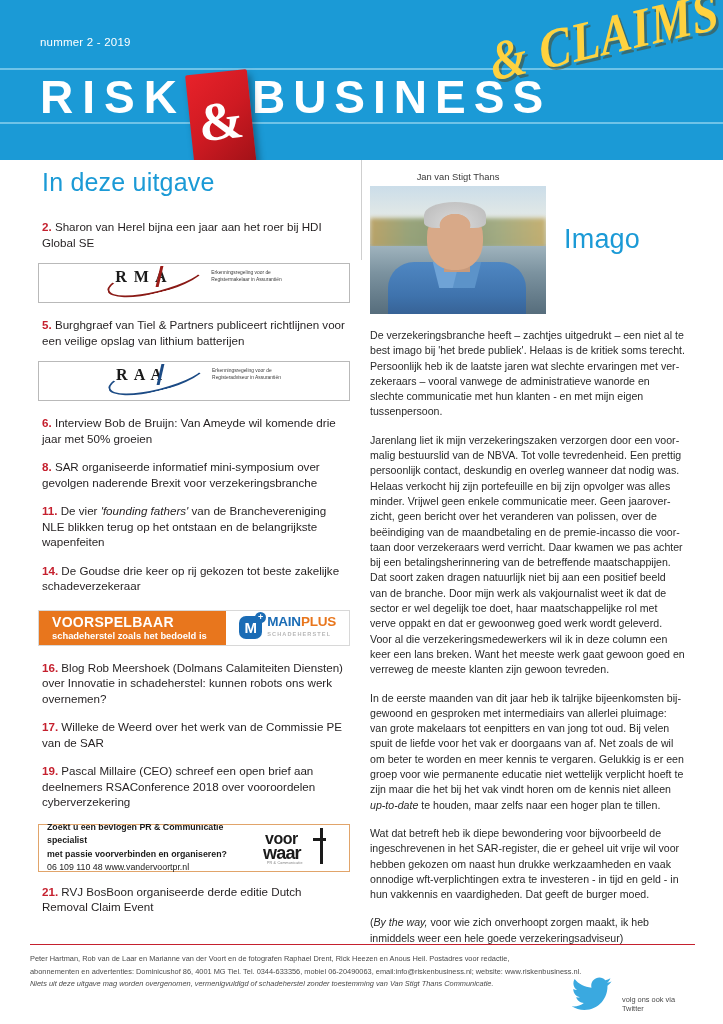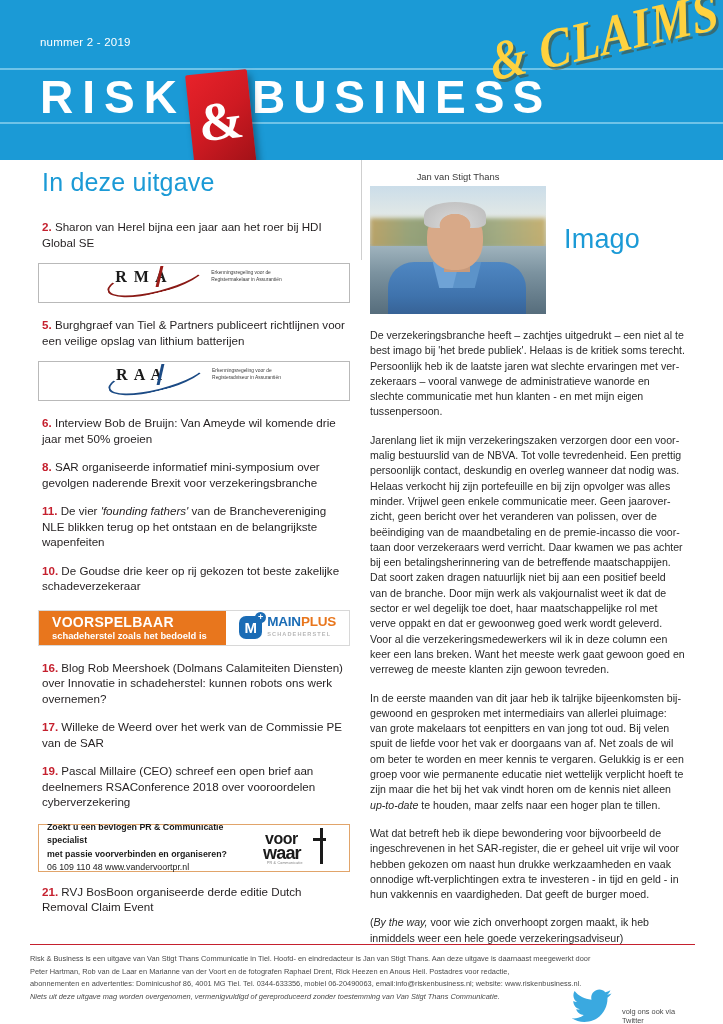--- a/index.html
+++ b/index.html
@@ -374,21 +374,21 @@
         <span>SAR organiseerde informatief mini-symposium over gevolgen naderende Brexit voor verzekeringsbranche</span>
       </div>
 
 
       <div class="toc-item">
         <span class="pg">11.</span>
         <span>De vier </span><em>'founding fathers'</em><span> van de Branchevereniging NLE blikken terug op het ontstaan en de belangrijkste wapenfeiten</span>
       </div>
 
       <div class="toc-item">
-        <span class="pg">10.</span>
+        <span class="pg">14.</span>
         <span>De Goudse drie keer op rij gekozen tot beste zakelijke schadeverzekeraar</span>
       </div>
 
       <div class="adbox" style="border:none;margin:16px 0 14px 0;">
         <div class="banner-mainplus">
           <div class="mp-left">
             <div class="mp-l1">VOORSPELBAAR</div>
             <div class="mp-l2">schadeherstel zoals het bedoeld is</div>
           </div>
           <div class="mp-right">
@@ -466,24 +466,23 @@
         <p><span>In de eerste maanden van dit jaar heb ik talrijke bijeenkomsten bij­gewoond en gesproken met intermediairs van allerlei pluimage: van grote makelaars tot eenpitters en van jong tot oud. Bij velen spuit de liefde voor het vak er doorgaans van af. Net zoals de wil om beter te worden en meer kennis te vergaren. Gelukkig is er een groep voor wie permanente educatie niet wettelijk verplicht hoeft te zijn maar die het bij het vak vindt horen om de kennis niet alleen </span><em>up-to-date</em><span>­ te houden, maar zelfs naar een hoger plan te tillen.</span></p>
         <p>Wat dat betreft heb ik diepe bewondering voor bijvoorbeeld de ingeschrevenen in het SAR-register, die er geheel uit vrije wil voor hebben gekozen om naast hun drukke werkzaamheden en vaak onnodige wft-verplichtingen extra te investeren - in tijd en geld - in hun vakkennis en vaardigheden. Dat geeft de burger moed.</p>
         <p><span>(</span><em>By the way,</em><span> voor wie zich onverhoopt zorgen maakt, ik heb inmiddels weer een hele goede verzekeringsadviseur)</span></p>
       </div>
     </div>
   </div>
 
   <div class="footer">
     <div class="footer-rule"></div>
     <div class="colophon">
-      <div>Risk &amp; Business is een uitgave van Van Stigt Thans Communicatie in Tiel. Hoofd- en eindredacteur is Jan van Stigt Thans. Aan deze uitgave is daarnaast meegewerkt door</div>
       <div>Peter Hartman, Rob van de Laar en Marianne van der Voort en de fotografen Raphael Drent, Rick Heezen en Anous Heil. Postadres voor redactie,</div>
       <div>abonnementen en advertenties: Dominicushof 86, 4001 MG Tiel. Tel. 0344-633356, mobiel 06-20490063, email:info@riskenbusiness.nl; website: www.riskenbusiness.nl.</div>
-      <div class="italic">Niets uit deze uitgave mag worden overgenomen, vermenigvuldigd of gereproduceerd zonder toestemming van Van Stigt Thans Communicatie.</div>
+      <div class="italic">Niets uit deze uitgave mag worden overgenomen, vermenigvuldigd of schadeherstel zonder toestemming van Van Stigt Thans Communicatie.</div>
     </div>
     <div class="twitter-row">
       <svg class="twitter-bird" viewBox="0 0 48 40">
         <path fill="#3aa9e0" d="M47 5.2c-1.7.8-3.6 1.3-5.5 1.5 2-1.2 3.5-3.1 4.2-5.3-1.9 1.1-3.9 1.9-6.1 2.3C37.9 1.8 35.4.7 32.7.7c-5.3 0-9.6 4.3-9.6 9.6 0 .8.1 1.5.3 2.2C15.4 12.1 8.3 8.3 3.5 2.4c-.9 1.5-1.4 3.2-1.4 5 0 3.3 1.7 6.3 4.3 8-1.6 0-3.1-.5-4.4-1.2v.1c0 4.6 3.3 8.5 7.7 9.4-.8.2-1.6.3-2.5.3-.6 0-1.2-.1-1.8-.2 1.2 3.8 4.8 6.6 9 6.7-3.3 2.6-7.4 4.1-11.9 4.1-.8 0-1.5 0-2.3-.1 4.3 2.7 9.3 4.3 14.7 4.3 17.7 0 27.3-14.6 27.3-27.3v-1.2C44 8.8 45.7 7.1 47 5.2z"></path>
       </svg>
       <div class="twitter-label">volg ons ook via Twitter</div>
     </div>
   </div>
 
 </div>

